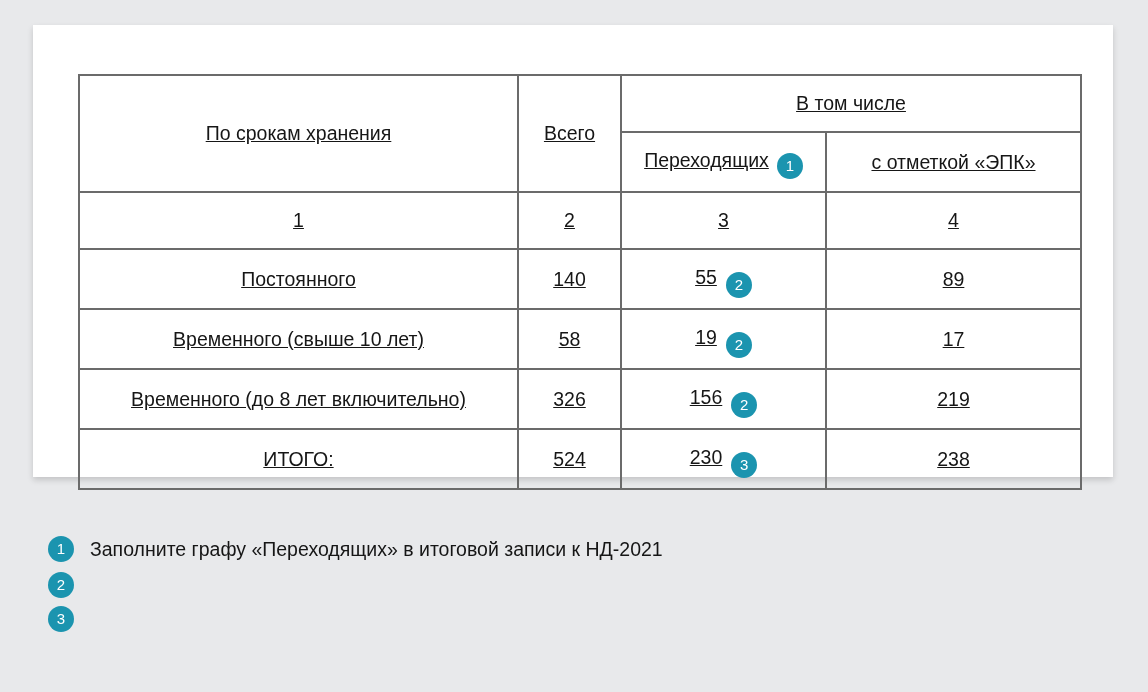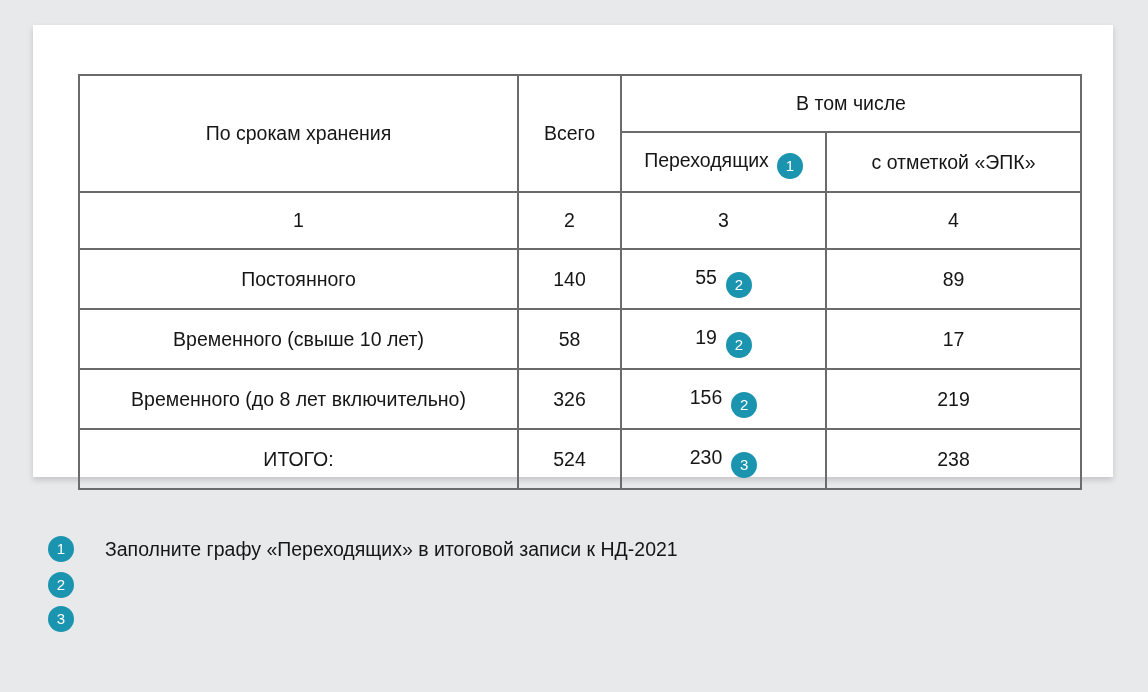--- a/index.html
+++ b/index.html
@@ -17,41 +17,42 @@
   table.grid{
     position:absolute;left:45px;top:49px;
     width:1002px;
     border-collapse:collapse;table-layout:fixed;
     font-size:19.5px;color:#161616;
   }
   table.grid td{
     border:2px solid #6b6b6b;
     text-align:center;vertical-align:middle;
     padding:16px;
+    text-decoration:underline;
   }
   td.span-head{vertical-align:top;padding-top:13px;margin-left:7px;}
   tr.r-head1{height:49px;}
   tr.r-head2{height:47px;}
   tr.r-index{height:46px;}
   tr.r-data{height:38px;}
   tr.r-total{height:52px;}
   td.left-cell{text-align:left;padding-left:11px;}
   .badge{
     display:inline-block;width:26px;height:26px;border-radius:50%;
     background:#1b94af;color:#ffffff;
     font-size:15px;line-height:26px;text-align:center;
     font-family:"Liberation Sans", sans-serif;
   }
   .hdr-badge{margin-left:8px;transform:translateY(4px);}
   .cell-badge{margin-left:9px;transform:translateY(6px);}
   .notes{position:absolute;left:48px;top:534px;width:1060px;}
   .note{display:flex;align-items:flex-start;margin-bottom:6px;}
   .note .badge{flex:0 0 26px;margin-top:2px;}
   .note-text{
-    margin-left:31px;font-size:19.5px;line-height:30px;color:#161616;
+    margin-left:16px;font-size:19.5px;line-height:30px;color:#161616;
     white-space:pre-line;
   }
 </style>
 </head>
 <body>
 
 <div class="card">
   <table class="grid">
     <colgroup>
       <col style="width:439px">

